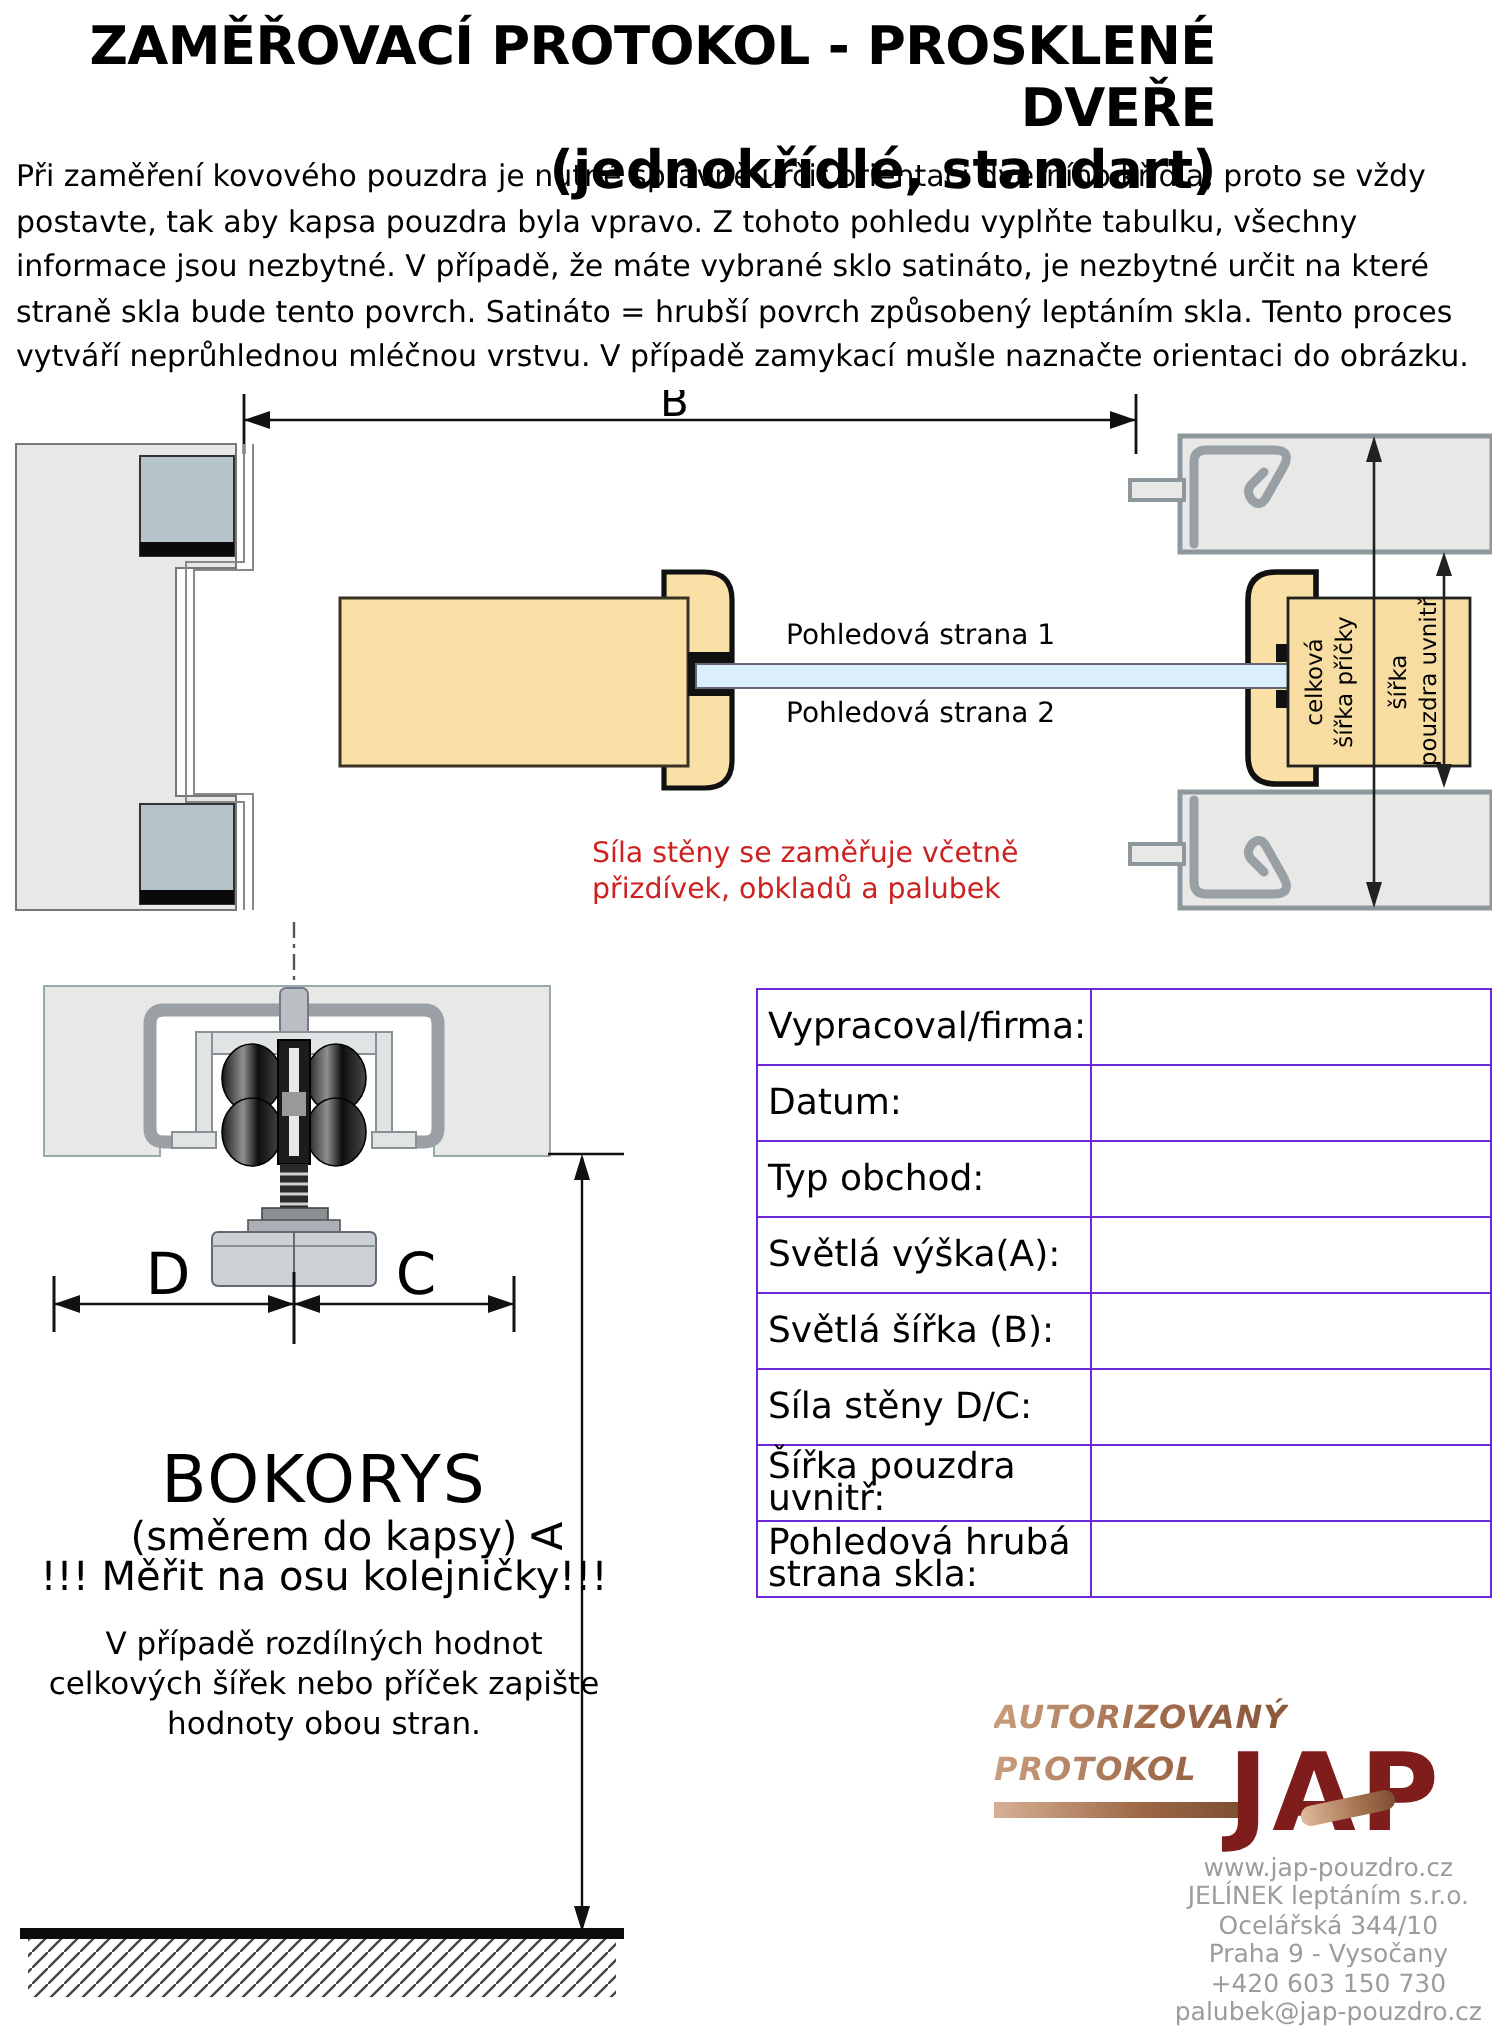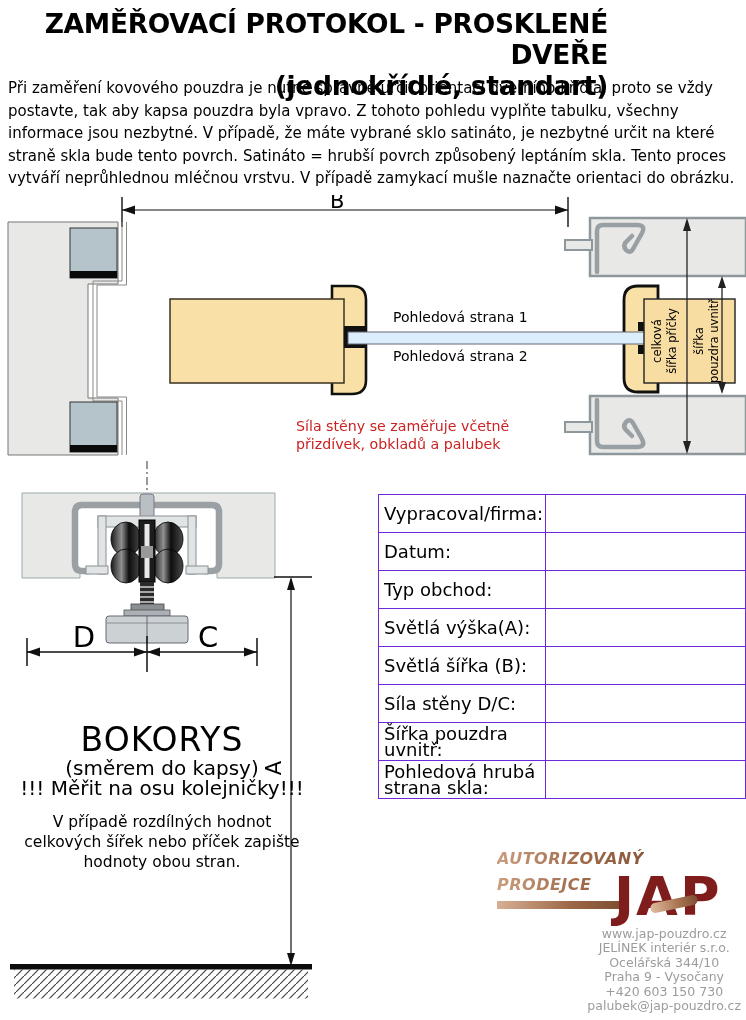--- a/index.html
+++ b/index.html
@@ -207,28 +207,28 @@
         </tr>
       <tr>
           <td class="lbl">Pohledová hrubá strana skla:</td>
           <td class="val"></td>
         </tr>
     </tbody>
   </table>
 
   <div class="dealer-name">
     <div>AUTORIZOVANÝ</div>
-    <div>PRODEJCE</div>
+    <div>PROTOKOL</div>
   </div>
   <div class="dealer-bar"></div>
   <div class="jap">JAP</div>
   <div class="jap-swoosh"></div>
 
   <div class="contact">
     <div>www.jap-pouzdro.cz</div>
-    <div>JELÍNEK interiér s.r.o.</div>
+    <div>JELÍNEK leptáním s.r.o.</div>
     <div>Ocelářská 344/10</div>
     <div>Praha 9 - Vysočany</div>
     <div>+420 603 150 730</div>
     <div>palubek@jap-pouzdro.cz</div>
   </div>
 
 </div>
 
 </body></html>

